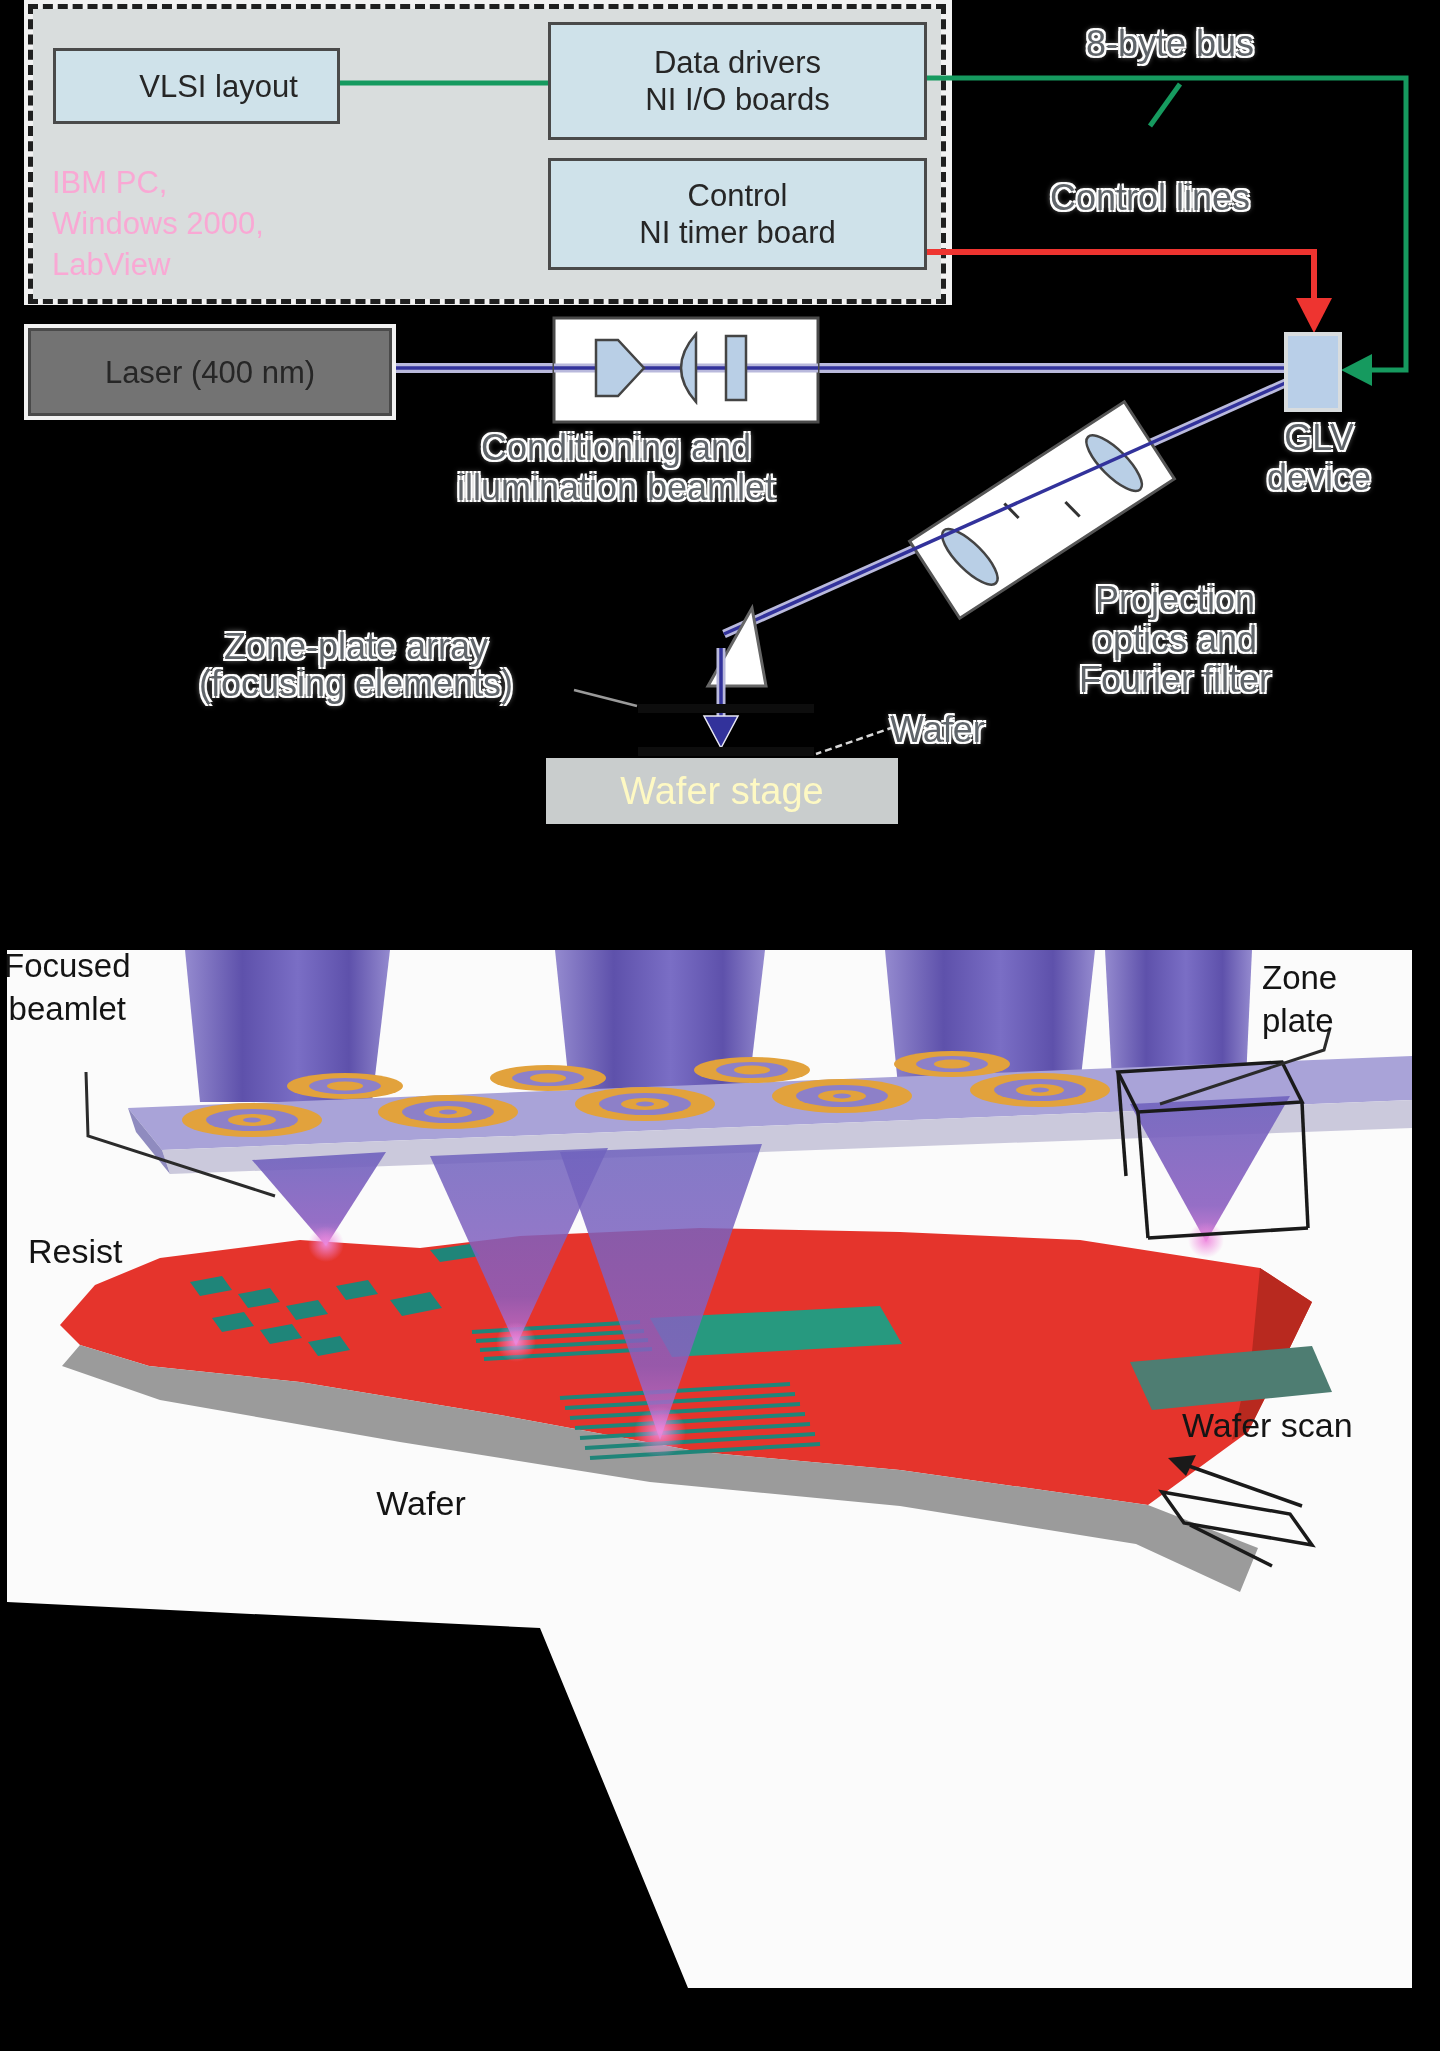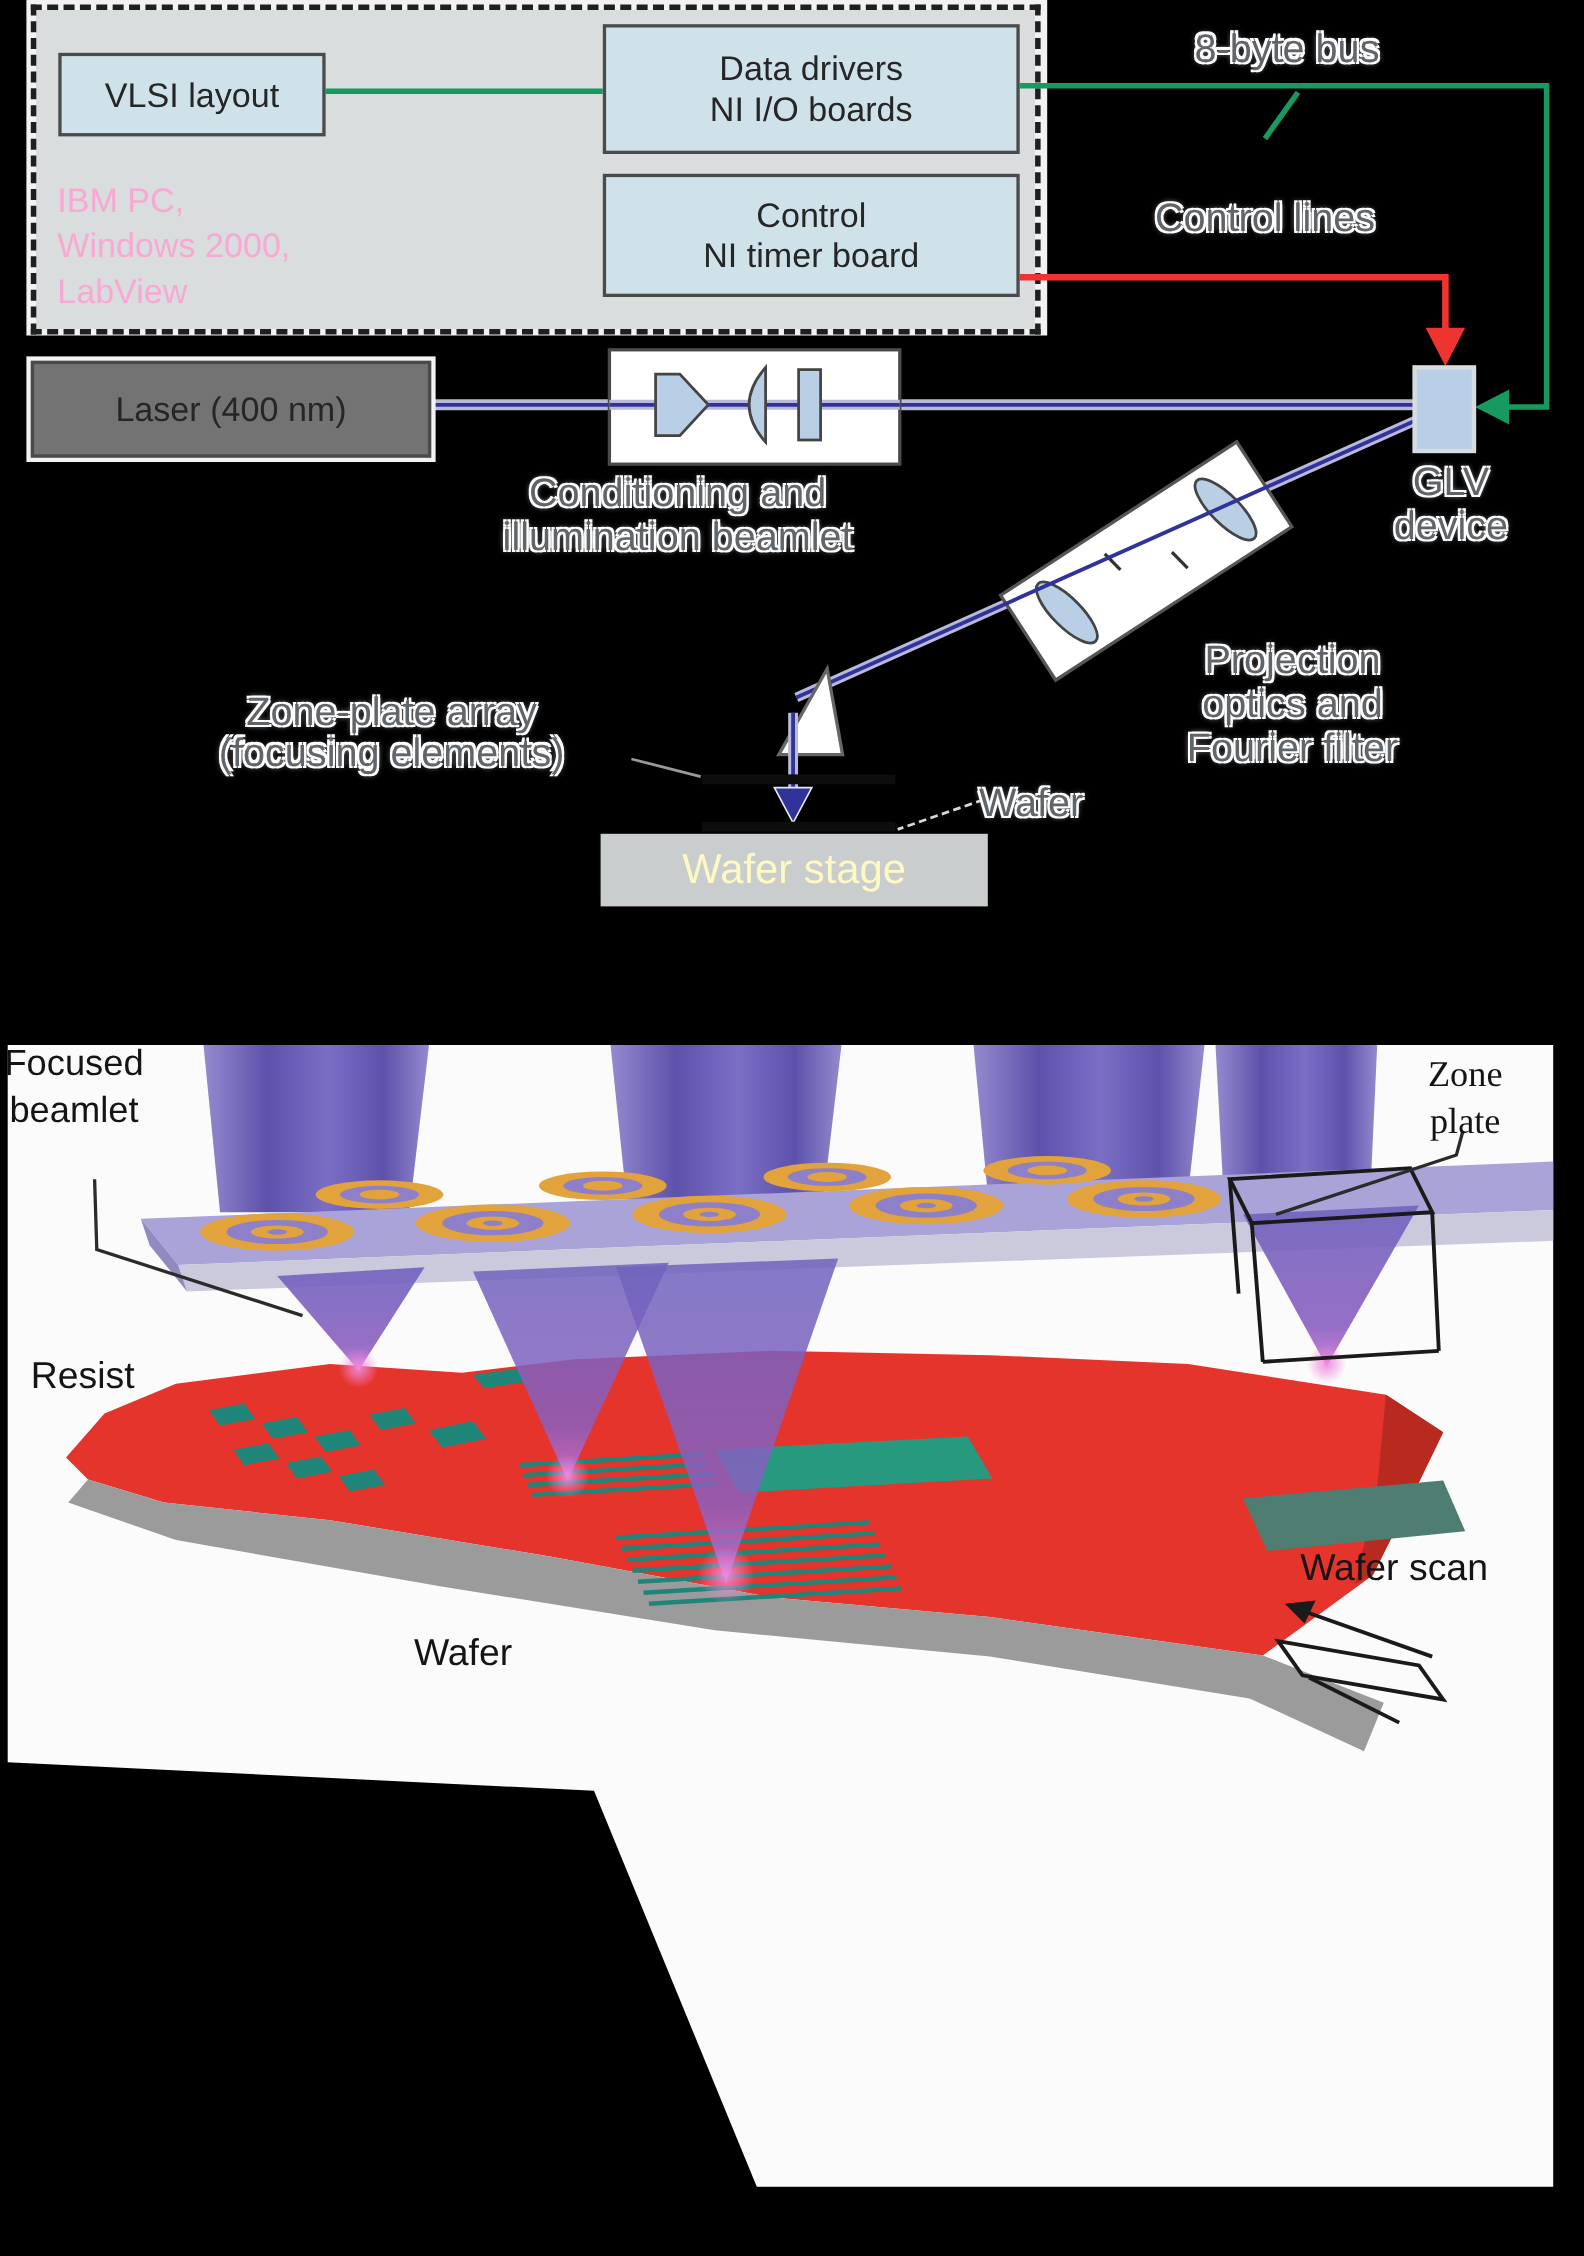--- a/index.html
+++ b/index.html
@@ -8,21 +8,21 @@
   .abs{position:absolute;}
   svg{position:absolute;left:0;top:0;}
   
   .panel-backing{left:24px;top:0;width:928px;height:305px;background:#f2f2f2;}
   .panel{left:28px;top:4px;width:908px;height:290px;background:#d9dddd;
          background-clip:padding-box;border:5px dashed #1f1f1f;}
   
   .bluebox{background:#cfe2ea;border:3px solid #4a4a4a;color:#262626;
            display:flex;flex-direction:column;align-items:center;justify-content:center;
            font-size:31px;line-height:37px;text-align:center;}
-  .vlsi{left:53px;top:48px;width:237px;height:70px;}
+  .vlsi{left:53px;top:48px;width:237px;height:70px;padding-left:44px;}
   .data{left:548px;top:22px;width:373px;height:112px;}
   .ctrl{left:548px;top:158px;width:373px;height:106px;}
   .caption{left:52px;top:162px;color:#f9a8d4;font-size:31px;line-height:41px;}
   .laser{left:28px;top:328px;width:358px;height:82px;box-shadow:0 0 0 4px #f2f2f2;background:#737373;}
   
   .glabel{color:#60656a;font-size:36px;line-height:40px;text-align:center;
           text-shadow:-2px -2px 0 #fff,2px -2px 0 #fff,-2px 2px 0 #fff,2px 2px 0 #fff,0 0 6px #fff;}
   .stage-text{color:#fef9c3;font-size:38px;}
   
   .blabel{color:#141414;font-size:33px;line-height:43px;}
@@ -277,21 +277,21 @@
       <polygon points="1168,1458 1196,1455 1186,1476" fill="#1a1a1a"></polygon>
       <polygon points="1162,1492 1290,1514 1312,1545 1184,1523" fill="none" stroke="#1a1a1a" stroke-width="3.5"></polygon>
       <line x1="1190" y1="1525" x2="1272" y2="1566" stroke="#1a1a1a" stroke-width="3.5"></line>
     </g>
   </svg>
 
   <div class="abs blabel" style="left:4px;top:944px;text-align:center;">
     <div>Focused</div>
     <div>beamlet</div>
   </div>
-  <div class="abs blabel" style="left:1262px;top:956px;width:140px;text-align:center;font-family:Liberation Serif, serif;">
+  <div class="abs blabel" style="left:1262px;top:956px;width:140px;">
     <div>Zone</div>
     <div>plate</div>
   </div>
   <div class="abs blabel" style="left:28px;top:1230px;font-size:34px;">Resist</div>
   <div class="abs blabel" style="left:346px;top:1482px;width:150px;text-align:center;font-size:34px;">Wafer</div>
   <div class="abs blabel" style="left:1182px;top:1404px;width:250px;font-size:34px;">Wafer scan</div>
 
 </div>
 
 </body></html>

